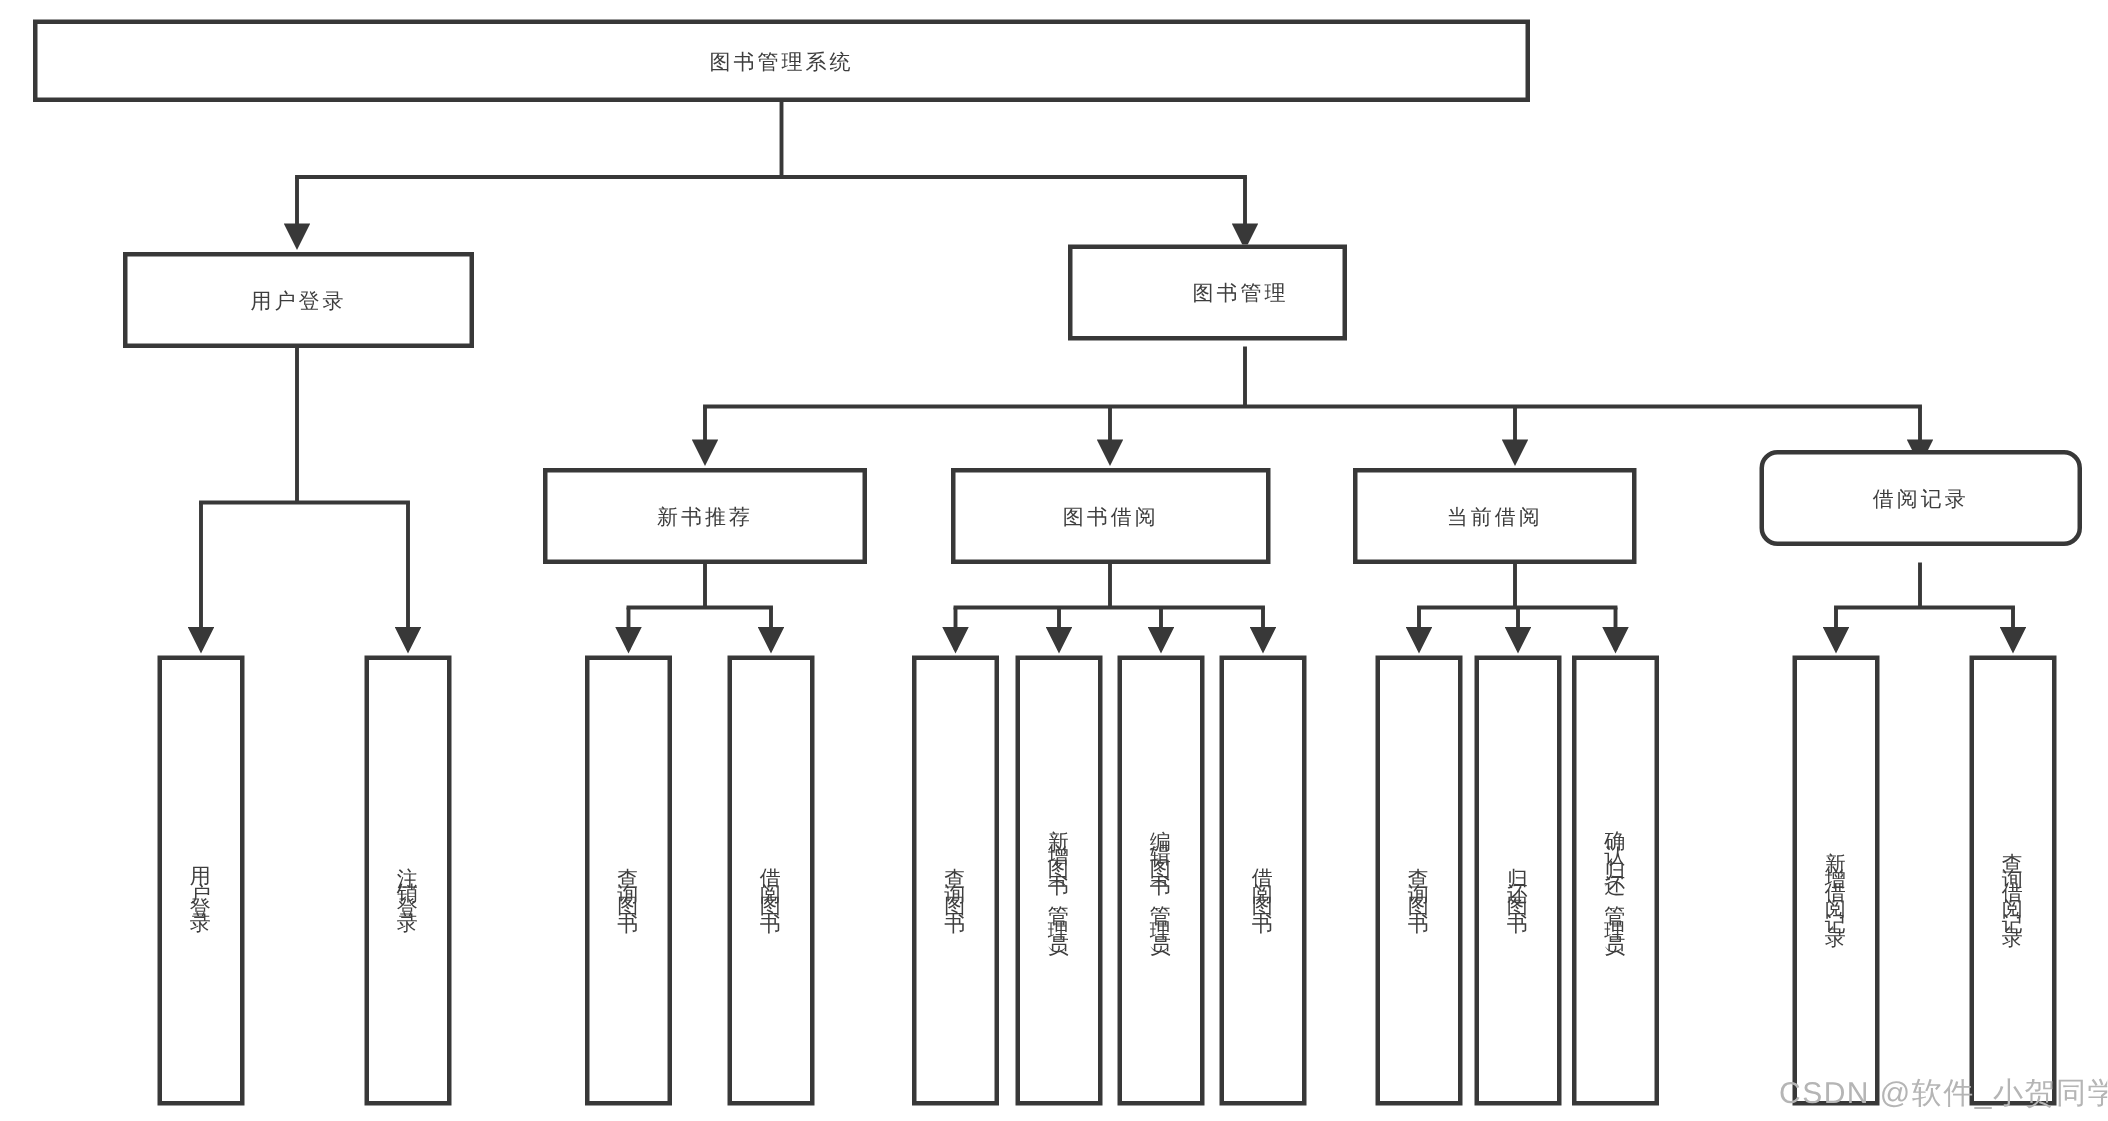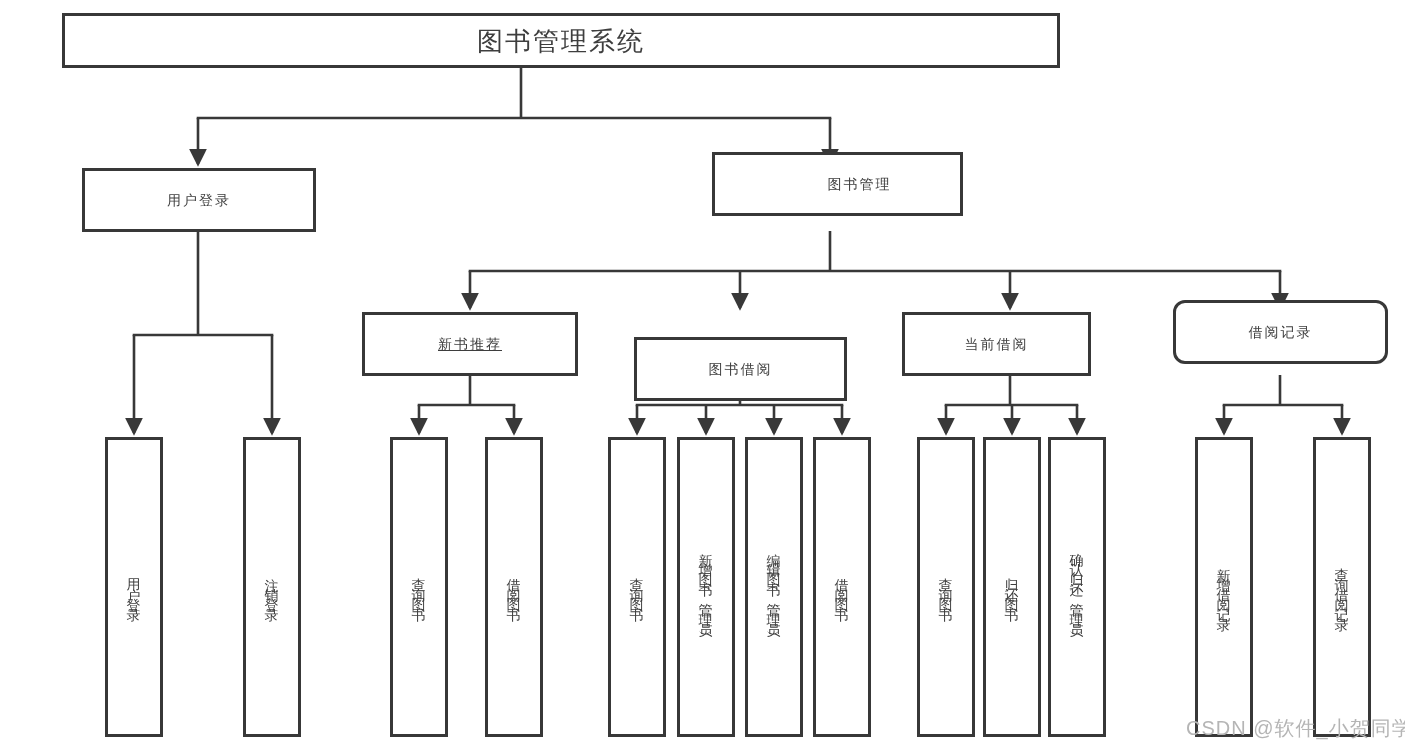--- a/index.html
+++ b/index.html
@@ -30,21 +30,21 @@
     letter-spacing: 2px;
     line-height: 1;
     white-space: nowrap;
   }
   .node.vert {
     writing-mode: vertical-rl;
     text-orientation: mixed;
     letter-spacing: 10px;
     white-space: normal;
   }
-  .node.root { font-size: 26px; margin-left: 40px; }
+  .node.root { font-size: 14px; }
   #watermark {
     position: absolute;
     left: 1186px;
     top: 715px;
     font-size: 20px;
     letter-spacing: 1px;
     color: #b5b5b5;
     z-index: 5;
     white-space: nowrap;
   }
@@ -100,24 +100,24 @@
       <path d="M1280,375 V405"></path>
       <path d="M1222.7,405 H1343.3"></path>
       <path d="M1224,405 V433" marker-end="url(#ah)"></path>
       <path d="M1342,405 V433" marker-end="url(#ah)"></path>
     </g>
   </svg>
 
   <div class="node root" style="left:22px; top:13px; width:998px; height:55px;">图书管理系统</div>
 
   <div class="node" style="left:82px; top:168px; width:234px; height:64px;">用户登录</div>
-  <div class="node" style="left:712px; top:152px; width:251px; height:64px;padding-left:44px;">图书管理</div>
+  <div class="node" style="left:712px; top:163px; width:186px; height:64px;padding-left:44px;">图书管理</div>
 
-  <div class="node" style="left:362px; top:312px; width:216px; height:64px;text-decoration:underline;">新书推荐</div>
-  <div class="node" style="left:634px; top:312px; width:213px; height:64px;margin-top:25px;">图书借阅</div>
+  <div class="node" style="left:362px; top:312px; width:216px; height:64px;">新书推荐</div>
+  <div class="node" style="left:634px; top:312px; width:213px; height:64px;">图书借阅</div>
   <div class="node" style="left:902px; top:312px; width:189px; height:64px;">当前借阅</div>
   <div class="node" style="left:1173px; top:300px; width:215px; height:64px;border-radius:12px;">借阅记录</div>
 
   <div class="node vert" style="left:105px; top:437px; width:58px; height:300px;">用户登录</div>
   <div class="node vert" style="left:243px; top:437px; width:58px; height:300px;">注销登录</div>
 
   <div class="node vert" style="left:390px; top:437px; width:58px; height:300px;">查询图书</div>
   <div class="node vert" style="left:485px; top:437px; width:58px; height:300px;">借阅图书</div>
 
   <div class="node vert" style="left:608px; top:437px; width:58px; height:300px;">查询图书</div>

